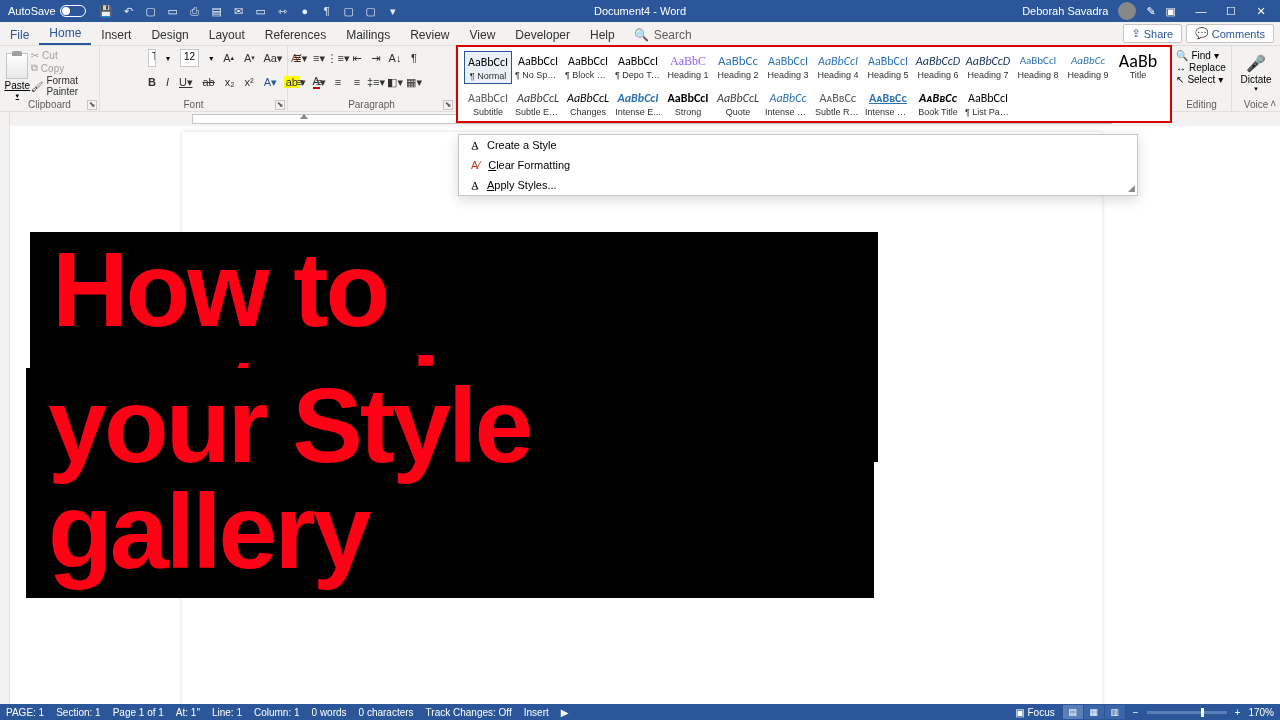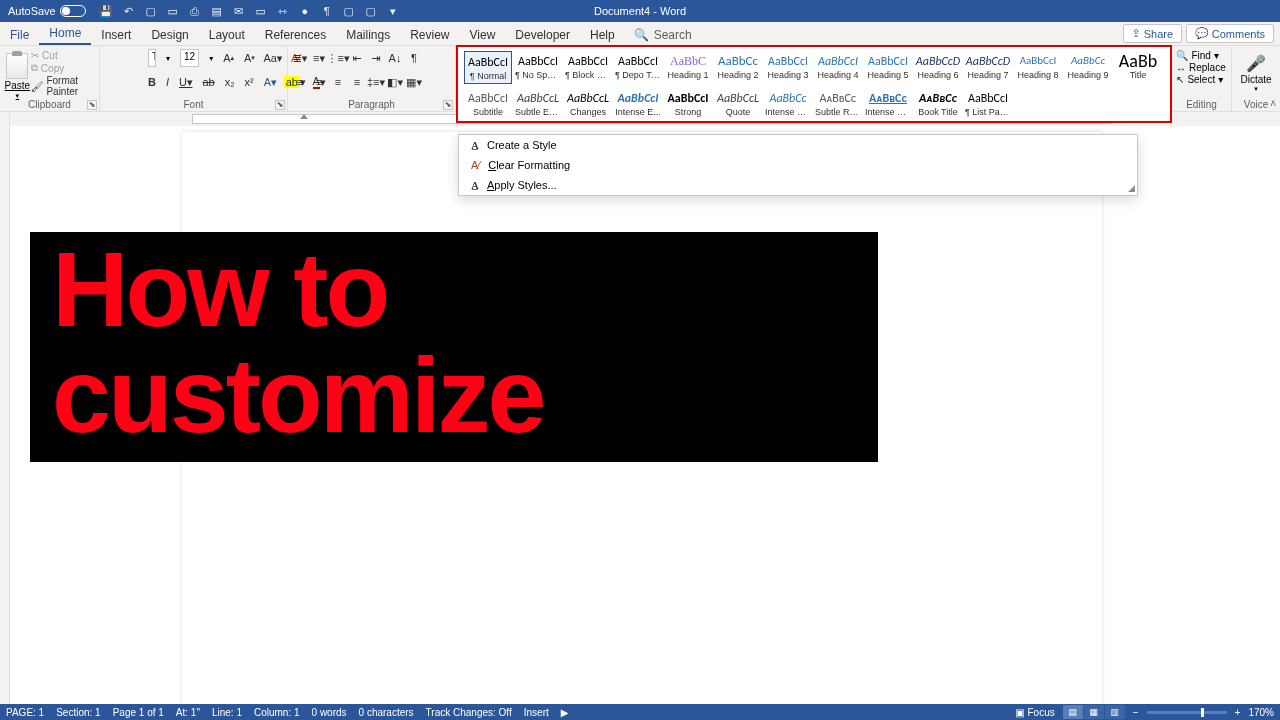--- a/index.html
+++ b/index.html
@@ -122,20 +122,31 @@
       <span class="qat-icon">▭</span>
       <span class="qat-icon">⇿</span>
       <span class="qat-icon">●</span>
       <span class="qat-icon">¶</span>
       <span class="qat-icon">▢</span>
       <span class="qat-icon">▢</span>
       <span class="qat-icon">▾</span>
     </div>
   </div>
   <div class="tb-center">Document4 - Word</div>
+  <div class="tb-right">
+    <span>Deborah Savadra</span>
+    <span class="avatar"></span>
+    <span>✎</span>
+    <span>▣</span>
+    <div class="win-btns">
+      <span class="win-btn">—</span>
+      <span class="win-btn">☐</span>
+      <span class="win-btn">✕</span>
+    </div>
+  </div>
 </div>
 
 <div class="tabrow">
   <div class="tab" style="color:#2b579a">File</div>
   <div class="tab active">Home</div>
   <div class="tab">Insert</div>
   <div class="tab">Design</div>
   <div class="tab">Layout</div>
   <div class="tab">References</div>
   <div class="tab">Mailings</div>
@@ -386,20 +397,21 @@
 <div class="ruler-corner"></div>
 <div class="ruler">
   <div class="ruler-inner"></div>
   <div class="indent-marker"></div>
 </div>
 
 <div class="doc-area">
   <div class="vruler"></div>
   <div class="page"></div>
   <div class="overlay-band band1">How to customize</div>
+  <div class="overlay-band band2">your Style gallery</div>
 </div>
 
 <div class="statusbar">
   <span>PAGE: 1</span>
   <span>Section: 1</span>
   <span>Page 1 of 1</span>
   <span>At: 1"</span>
   <span>Line: 1</span>
   <span>Column: 1</span>
   <span>0 words</span>

